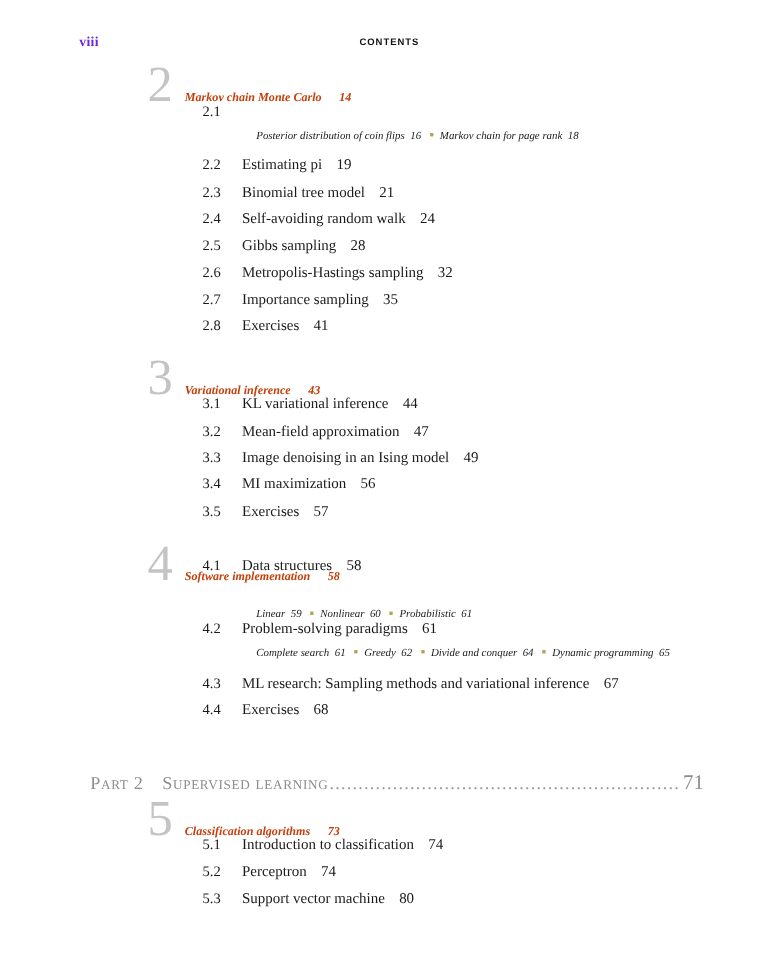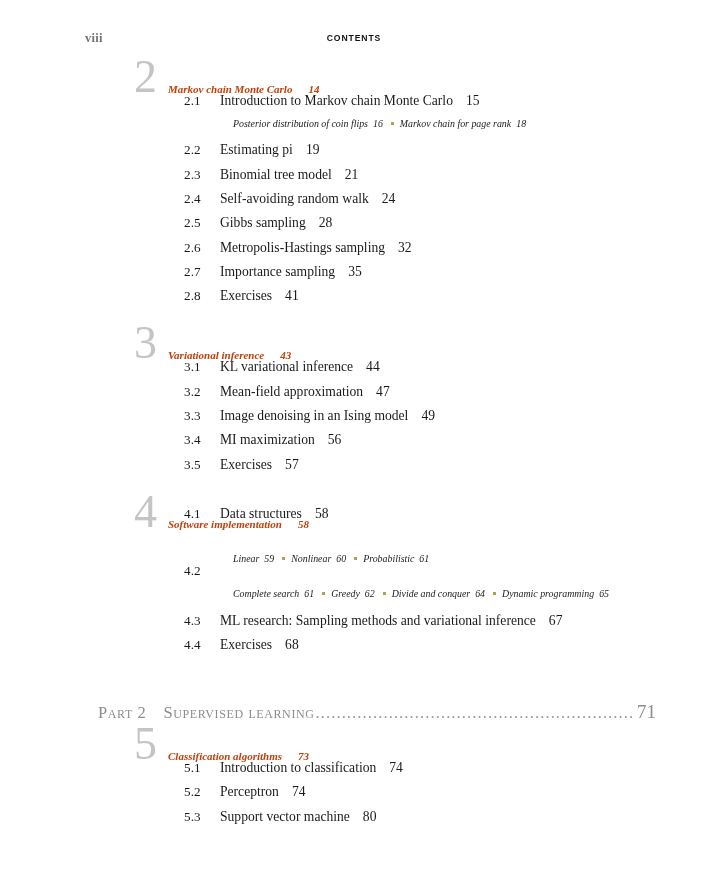--- a/index.html
+++ b/index.html
@@ -26,27 +26,27 @@
   
   .running-head {
     position: absolute;
     left: 68px;
     top: 31px;
     width: 572px;
     height: 20px;
   }
   .folio {
     position: absolute;
-    left: 17px;
+    left: 4px;
     top: 0;
     font-family: "Liberation Serif", "DejaVu Serif", serif;
     font-weight: bold;
     font-size: 12.5px;
     letter-spacing: 0.3px;
-    color: #737373;
+    color: #6d28d9;
   }
   .head-title {
     position: absolute;
     left: 0;
     top: 2px;
     width: 572px;
     text-align: center;
     font-family: "Liberation Sans", "DejaVu Sans", sans-serif;
     font-weight: bold;
     font-size: 8.6px;
@@ -198,21 +198,20 @@
     <div class="head-title">CONTENTS</div>
   </div>
 
   <div class="toc" id="toc-root">
       <div class="chapter" style="top: 68px;">
         <div class="chap-num">2</div>
         <div class="chap-title"><span>Markov chain Monte Carlo</span><span class="cpage">14</span></div>
       </div>
       <div class="section" style="top: 93px;">
         <span class="sec-num">2.1</span>
-        <span class="sec-title"><span>Introduction to Markov chain Monte Carlo</span><span class="spage">15</span></span>
       </div>
       <div class="subentry" style="top: 117px;"><span class="nm"><span>Posterior distribution of coin flips</span><span class="sub-pg">16</span></span><span class="sep"></span><span class="nm"><span>Markov chain for page rank</span><span class="sub-pg">18</span></span></div>
       <div class="section" style="top: 142.3px;">
         <span class="sec-num">2.2</span>
         <span class="sec-title"><span>Estimating pi</span><span class="spage">19</span></span>
       </div>
       <div class="section" style="top: 166.6px;">
         <span class="sec-num">2.3</span>
         <span class="sec-title"><span>Binomial tree model</span><span class="spage">21</span></span>
       </div>
@@ -264,31 +263,32 @@
         <div class="chap-num">4</div>
         <div class="chap-title"><span>Software implementation</span><span class="cpage">58</span></div>
       </div>
       <div class="section" style="top: 506px;">
         <span class="sec-num">4.1</span>
         <span class="sec-title"><span>Data structures</span><span class="spage">58</span></span>
       </div>
       <div class="subentry" style="top: 551.9px;"><span class="nm"><span>Linear</span><span class="sub-pg">59</span></span><span class="sep"></span><span class="nm"><span>Nonlinear</span><span class="sub-pg">60</span></span><span class="sep"></span><span class="nm"><span>Probabilistic</span><span class="sub-pg">61</span></span></div>
       <div class="section" style="top: 563.2px;">
         <span class="sec-num">4.2</span>
+        <span class="sec-title"><span>Problem-solving paradigms</span><span class="spage">61</span></span>
       </div>
       <div class="subentry" style="top: 587.2px;"><span class="nm"><span>Complete search</span><span class="sub-pg">61</span></span><span class="sep"></span><span class="nm"><span>Greedy</span><span class="sub-pg">62</span></span><span class="sep"></span><span class="nm"><span>Divide and conquer</span><span class="sub-pg">64</span></span><span class="sep"></span><span class="nm"><span>Dynamic programming</span><span class="sub-pg">65</span></span></div>
       <div class="section" style="top: 612.5px; text-align: right;">
         <span class="sec-num">4.3</span>
         <span class="sec-title"><span>ML research: Sampling methods and variational inference</span><span class="spage">67</span></span>
       </div>
       <div class="section" style="top: 636.8px;">
         <span class="sec-num">4.4</span>
         <span class="sec-title"><span>Exercises</span><span class="spage">68</span></span>
       </div>
-      <div class="part-line" style="top: 701.1px; margin-left: 16px;">
+      <div class="part-line" style="top: 701.1px;">
         <span class="part-label">Part 2</span>
         <span class="part-name">Supervised learning</span>
         <span class="leader">........................................................................................................................................................................................................</span>
         <span class="part-page">71</span>
       </div>
       <div class="chapter" style="top: 735.1px;">
         <div class="chap-num">5</div>
         <div class="chap-title"><span>Classification algorithms</span><span class="cpage">73</span></div>
       </div>
       <div class="section" style="top: 760.1px;">

